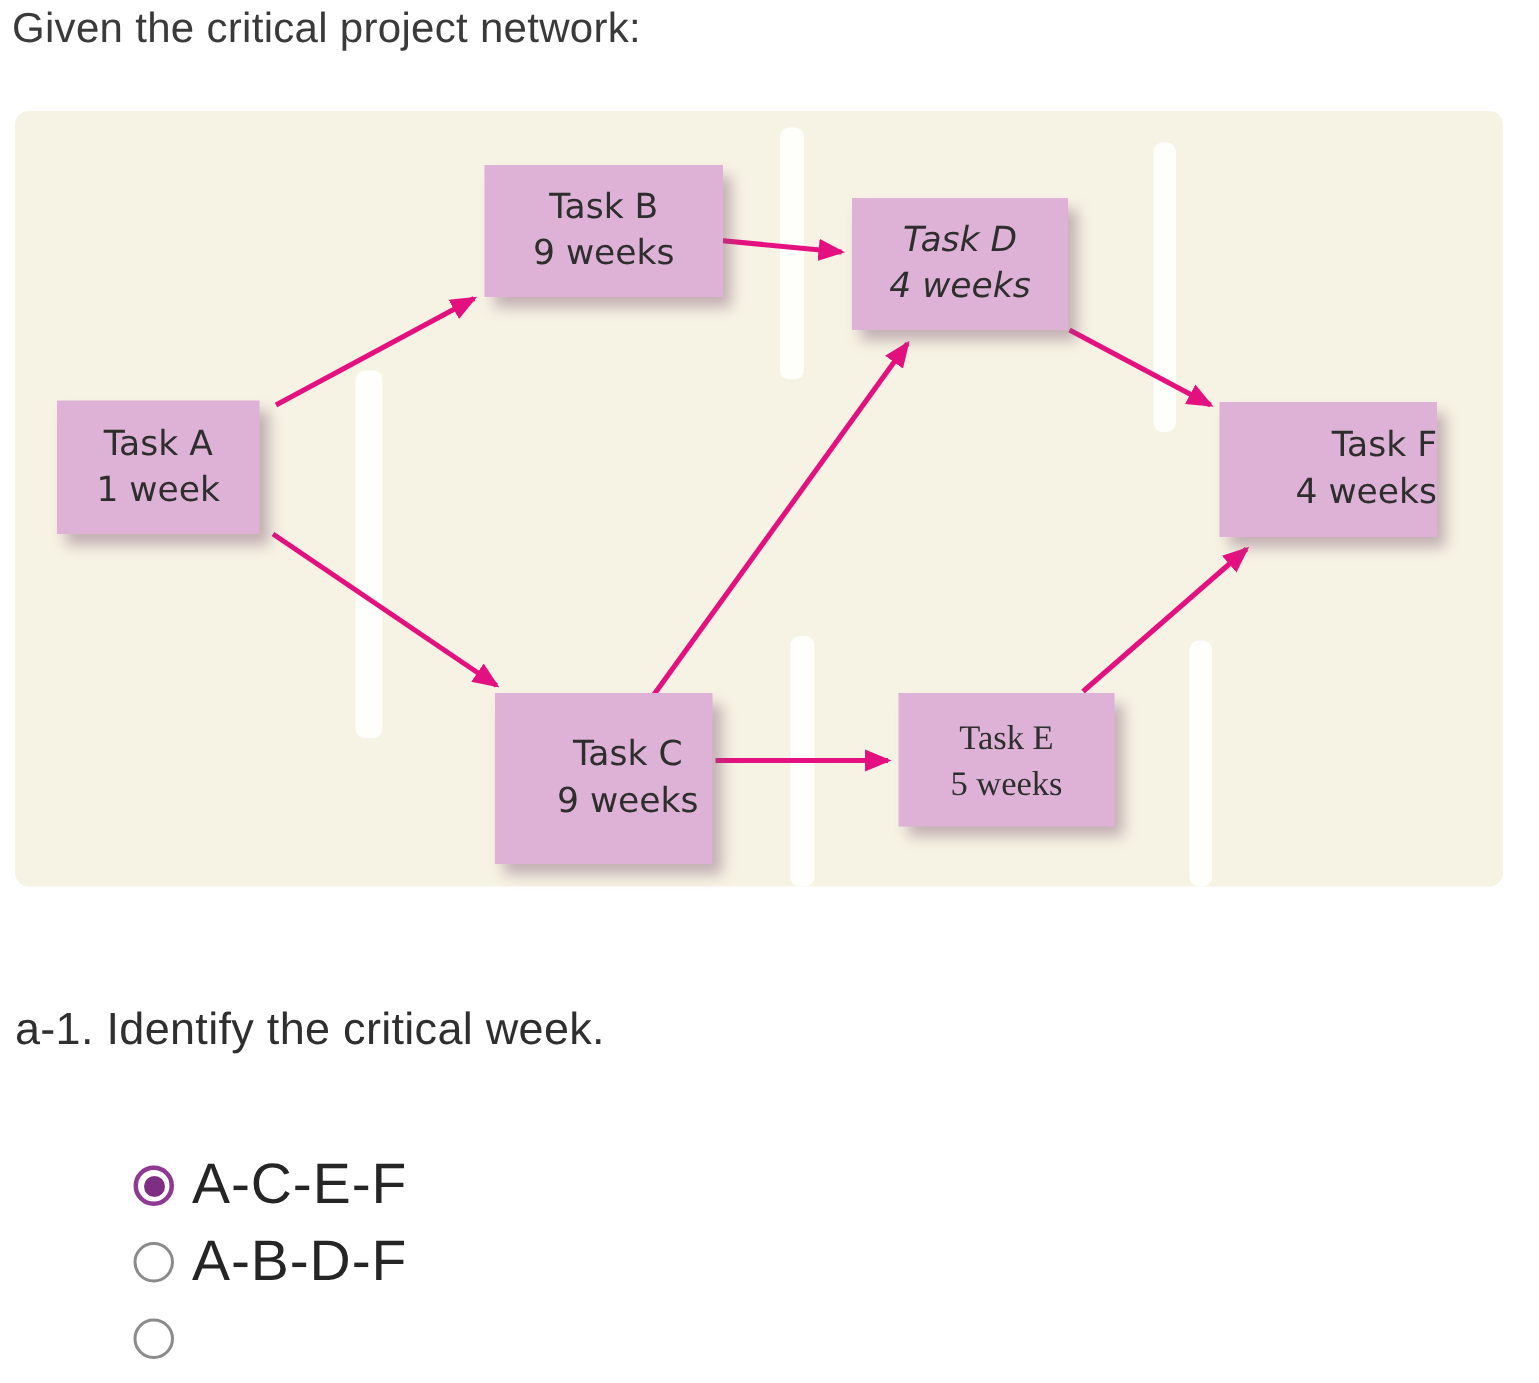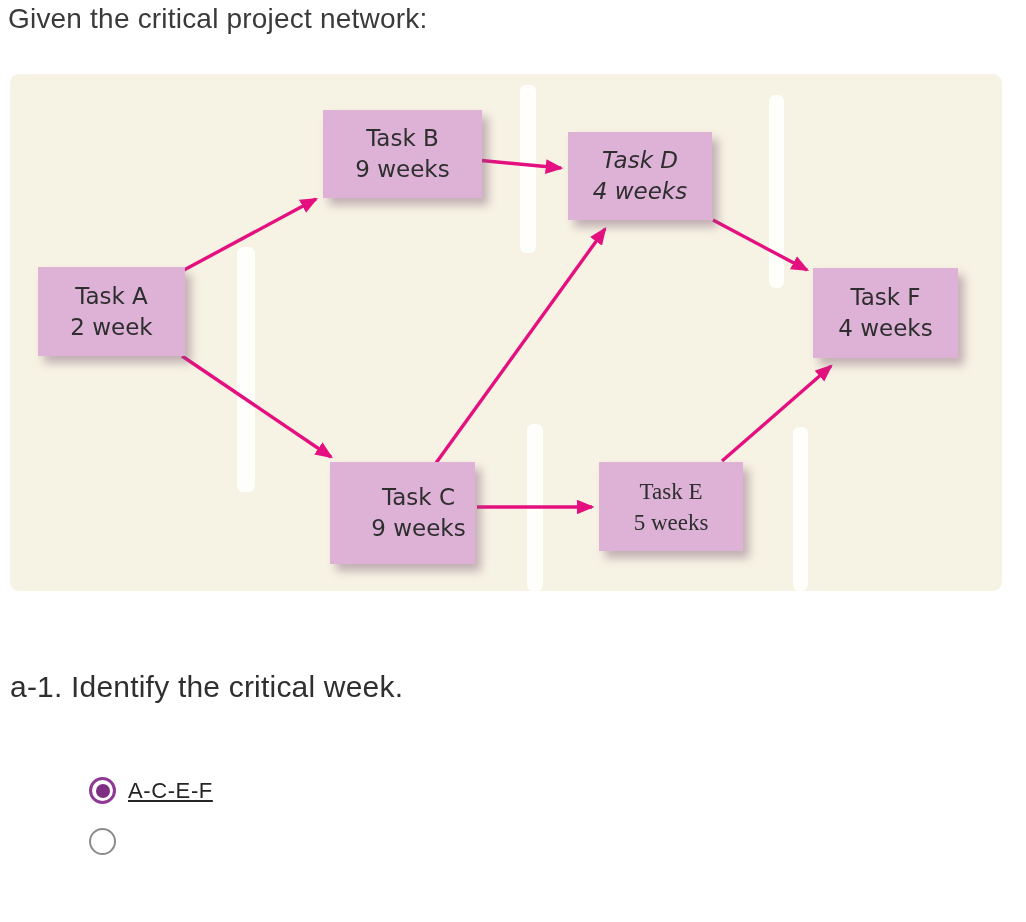--- a/index.html
+++ b/index.html
@@ -64,26 +64,26 @@
     display: flex;
     flex-direction: column;
     align-items: center;
     justify-content: center;
     text-align: center;
     color: var(--c-node-text);
     font-family: "DejaVu Sans", "Liberation Sans", sans-serif;
     font-size: 23px;
     line-height: 31px;
   }
-  .node-a { left: 28px;  top: 193px; width: 147px; height: 89px; }
+  .node-a { left: 28px;  top: 193px; width: 135px; height: 89px; }
   .node-b { left: 313px; top: 36px;  width: 159px; height: 88px; }
-  .node-c { left: 320px; top: 388px; width: 145px; height: 102px; padding-left: 32px; }
+  .node-c { left: 320px; top: 388px; width: 145px; height: 114px; padding-left: 32px; }
   .node-d { left: 558px; top: 58px;  width: 144px; height: 88px; font-style: italic; }
   .node-e { left: 589px; top: 388px; width: 144px; height: 89px; font-family: Liberation Serif, serif; }
-  .node-f { left: 803px; top: 194px; width: 145px; height: 90px; }
+  .node-f { left: 803px; top: 194px; width: 145px; height: 90px; align-items: flex-end; }
 
   .question {
     position: absolute;
     left: 10px; top: 670px;
     font-size: 30px;
     color: var(--c-body-text);
     letter-spacing: 0.2px;
   }
   .question .q-number { font-weight: 400; }
 
@@ -114,24 +114,23 @@
     content: "";
     position: absolute;
     left: 50%; top: 50%;
     width: 14px; height: 14px;
     margin: -7px 0 0 -7px;
     border-radius: 50%;
     background: var(--c-radio-dot);
   }
   .option-label {
     margin-left: 12px;
-    font-size: 22px;
+    font-size: 38px;
     letter-spacing: 0.6px;
     color: #252525;
-    text-decoration: underline;
   }
 </style>
 </head>
 <body>
 
 <div class="page-title">Given the critical project network:</div>
 
 <div class="diagram">
 
   <div class="stripe stripe-1"></div>
@@ -150,21 +149,21 @@
     <line x1="172" y1="282" x2="321" y2="383" marker-end="url(#ah)"></line>
     <line x1="456" y1="85" x2="551" y2="94" marker-end="url(#ah)"></line>
     <line x1="426" y1="389" x2="595" y2="155" marker-end="url(#ah)"></line>
     <line x1="467" y1="433" x2="582" y2="433" marker-end="url(#ah)"></line>
     <line x1="703" y1="146" x2="797" y2="196" marker-end="url(#ah)"></line>
     <line x1="712" y1="387" x2="821" y2="292" marker-end="url(#ah)"></line>
   </svg>
 
   <div class="node node-a">
     <div>Task A</div>
-    <div>2 week</div>
+    <div>1 week</div>
   </div>
   <div class="node node-b">
     <div>Task B</div>
     <div>9 weeks</div>
   </div>
   <div class="node node-c">
     <div>Task C</div>
     <div>9 weeks</div>
   </div>
   <div class="node node-d">
@@ -185,14 +184,18 @@
   <span class="q-number">a-1.</span><span> Identify the critical week.</span>
 </div>
 
 <div class="options">
   <div class="option-row">
     <div class="radio selected"></div>
     <div class="option-label">A-C-E-F</div>
   </div>
   <div class="option-row">
     <div class="radio"></div>
+    <div class="option-label">A-B-D-F</div>
+  </div>
+  <div class="option-row">
+    <div class="radio"></div>
   </div>
 </div>
 
 </body></html>

